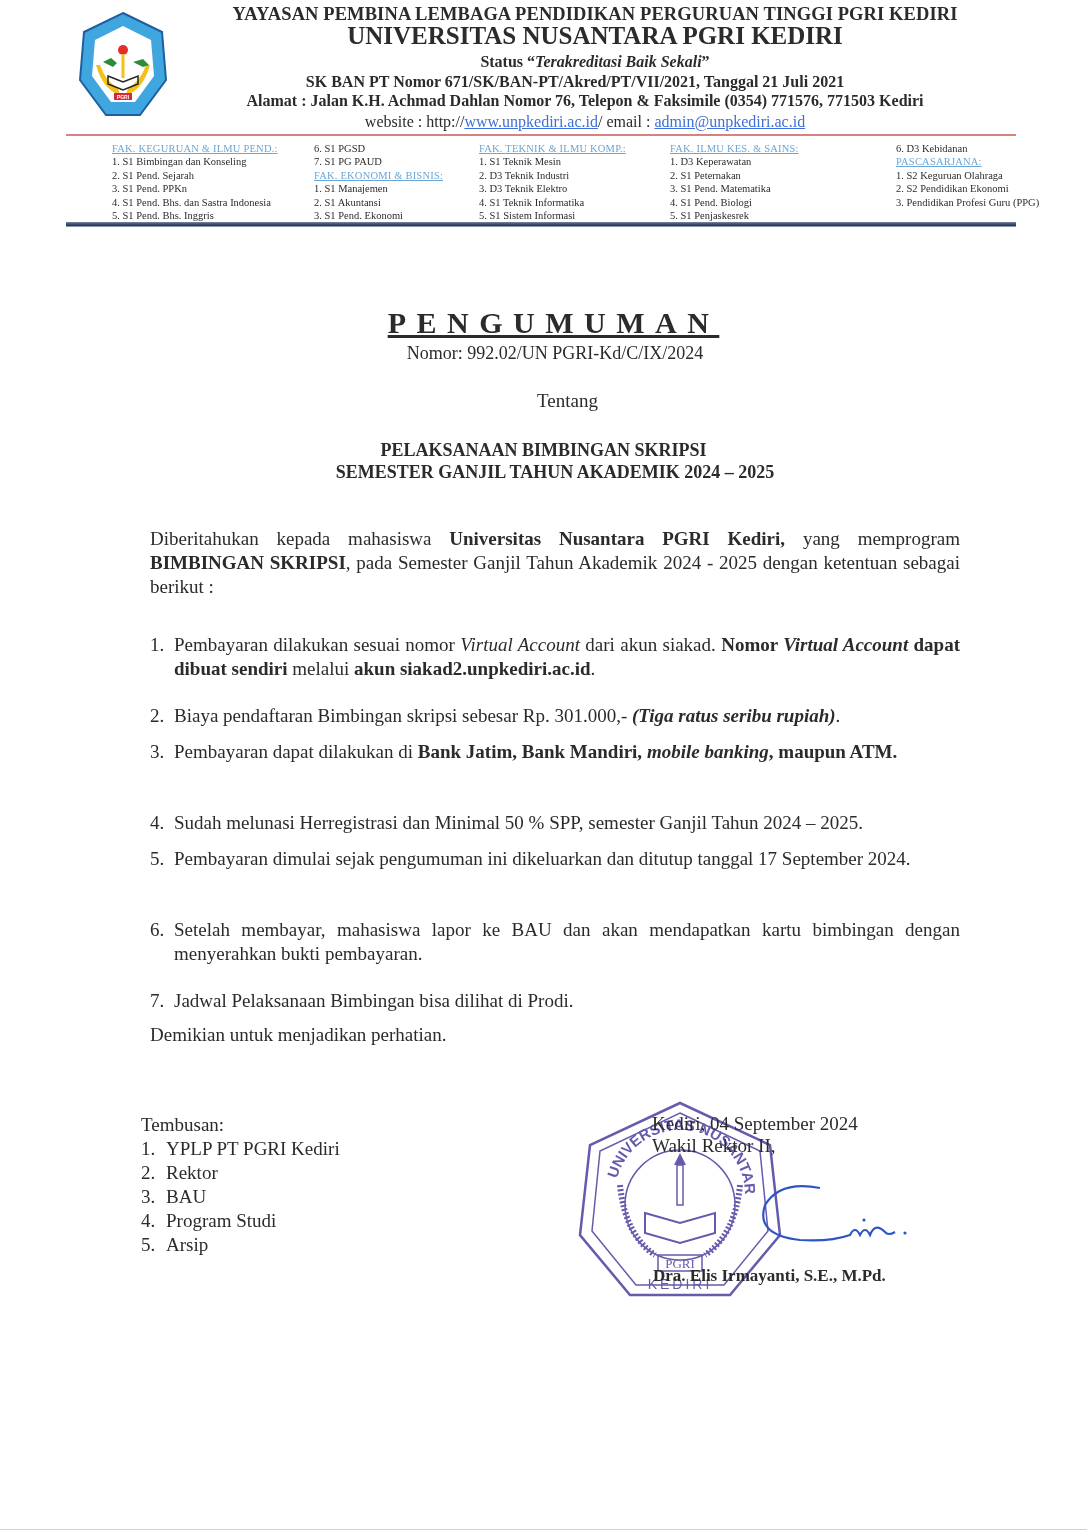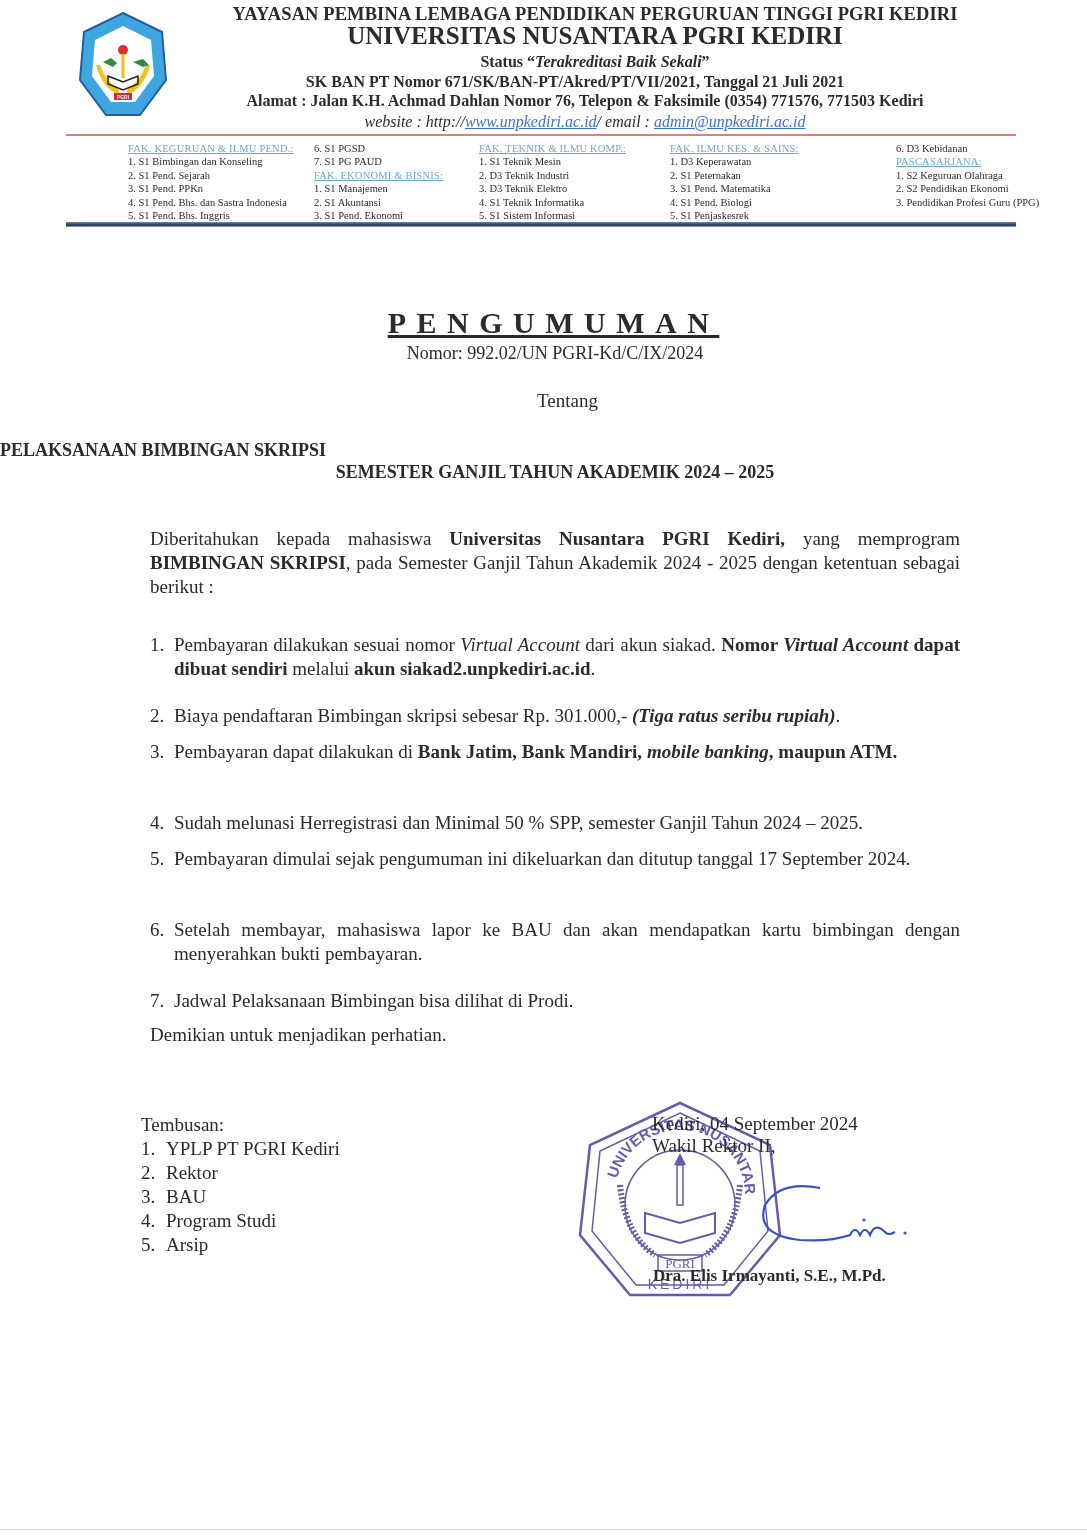--- a/index.html
+++ b/index.html
@@ -9,38 +9,38 @@
 
   
   #logo { left: 78px; top: 10px; width: 90px; height: 110px; }
   .hdr { left: 180px; width: 830px; text-align: center; white-space: nowrap; font-weight: bold; }
   #hdr-foundation { top: 4px; font-size: 18.5px; letter-spacing: 0.1px; }
   #hdr-univ { top: 22px; font-size: 25px; font-weight: bold; }
   #hdr-status { top: 53px; font-size: 16px; }
   #hdr-status i { }
   #hdr-sk { top: 73px; font-size: 16px; left: 160px; }
   #hdr-address { top: 92px; font-size: 16px; left: 170px; }
-  #hdr-web { top: 113px; font-size: 16px; font-style: italic; font-weight: normal; left: 170px; }
+  #hdr-web { top: 113px; font-size: 16px; font-weight: normal; left: 170px; }
   #hdr-web .lnk { color: #3f6fd8; text-decoration: underline; }
   #rule-red { left: 66px; top: 134px; width: 950px; height: 2px; background: #d98080; }
 
   .fac-col { top: 142px; font-size: 10.5px; line-height: 13.4px; color: #2b2b2b; white-space: nowrap; }
   .fac-col .fh { color: #6aa6d6; text-decoration: underline; letter-spacing: 0.2px; }
-  #col1 { left: 112px; margin-left: 16px; } #col2 { left: 314px; } #col3 { left: 479px; }
+  #col1 { left: 112px; } #col2 { left: 314px; } #col3 { left: 479px; }
   #col4 { left: 670px; } #col5 { left: 896px; }
 
   #rule-navy { left: 66px; top: 222px; width: 950px; height: 5px;
                background: linear-gradient(#7b8aa3 0%, #3d4f72 40%, #2c3b5c 70%, #b9c4d4 100%); }
 
   
   #title { left: 0; width: 1087px; top: 306px; text-align: center; font-size: 30px;
            font-weight: bold; letter-spacing: 10.5px; text-decoration: underline; padding-left: 10px; }
   #number { left: 0; width: 1110px; top: 343px; text-align: center; font-size: 18px; }
   #about { left: 0; width: 1135px; top: 390px; text-align: center; font-size: 19px; }
-  #subject1 { left: 0; width: 1087px; top: 440px; text-align: left; font-size: 18px; font-weight: bold; }
+  #subject1 { left: 0; width: 1087px; top: 440px; text-align: center; font-size: 18px; font-weight: bold; }
   #subject2 { left: 0; width: 1110px; top: 462px; text-align: center; font-size: 18px; font-weight: bold; }
 
   
   .body { font-size: 19px; line-height: 24px; text-align: justify; color: #2b2b2b;
           font-family: "Liberation Serif", serif; transform-origin: 0 0; }
   #intro { left: 150px; top: 527px; width: 810px; }
   .li { left: 150px; width: 810px; }
   .li .n { position: absolute; left: 0; top: 0; }
   .li .t { margin-left: 24px; text-align: justify; text-align-last: left; }
   #closing { left: 150px; top: 1024px; font-size: 19px; }

